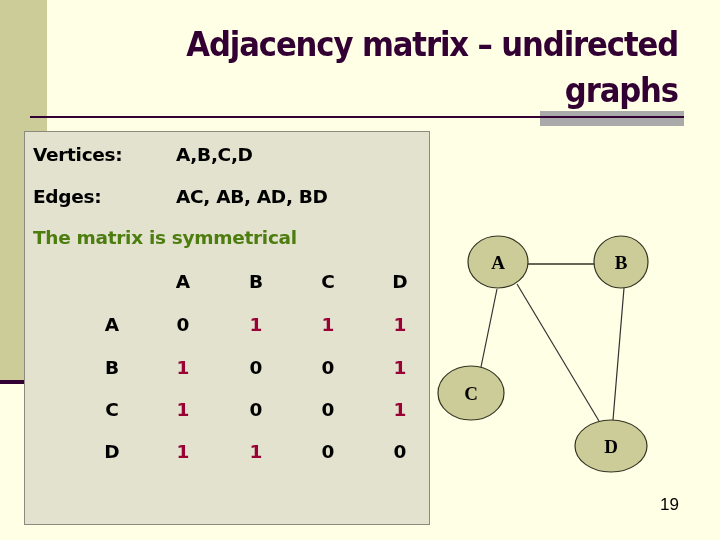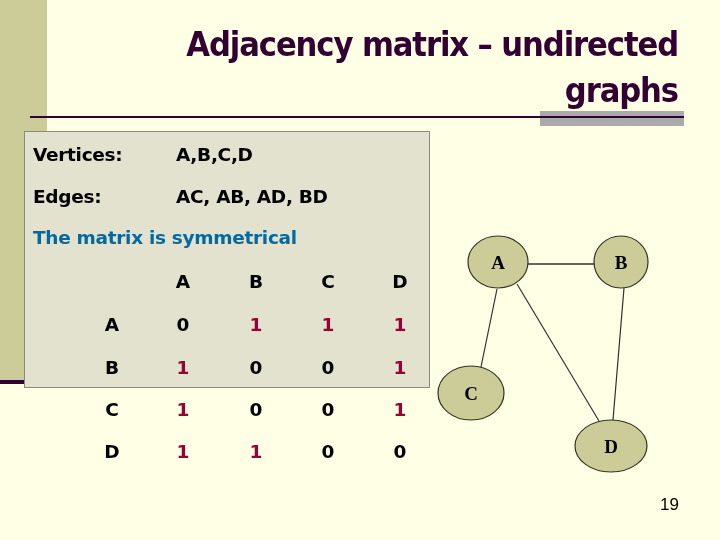--- a/index.html
+++ b/index.html
@@ -67,21 +67,21 @@
       top: 116px;
       width: 144px;
       height: 2px;
       background: #330033;
     }
     .content-box {
       position: absolute;
       left: 24px;
       top: 131px;
       width: 406px;
-      height: 257px;
+      height: 394px;
       background: #e2e2cf;
       border: 1.5px solid #8a8a7e;
       box-sizing: border-box;
       text-decoration: underline;
     }
     .line {
       position: absolute;
       font-weight: bold;
       font-size: 18.5px;
       color: #000000;
@@ -90,21 +90,21 @@
     }
     .line .lbl {
       position: absolute;
       left: 0;
     }
     .line .val {
       position: absolute;
       left: 143px;
     }
     .accent-text {
-      color: #0369a1;
+      color: #4d7c0f;
     }
     .cell {
       position: absolute;
       font-weight: bold;
       font-size: 18.5px;
       width: 30px;
       text-align: center;
     }
     .cell.one {
       color: #990033;

